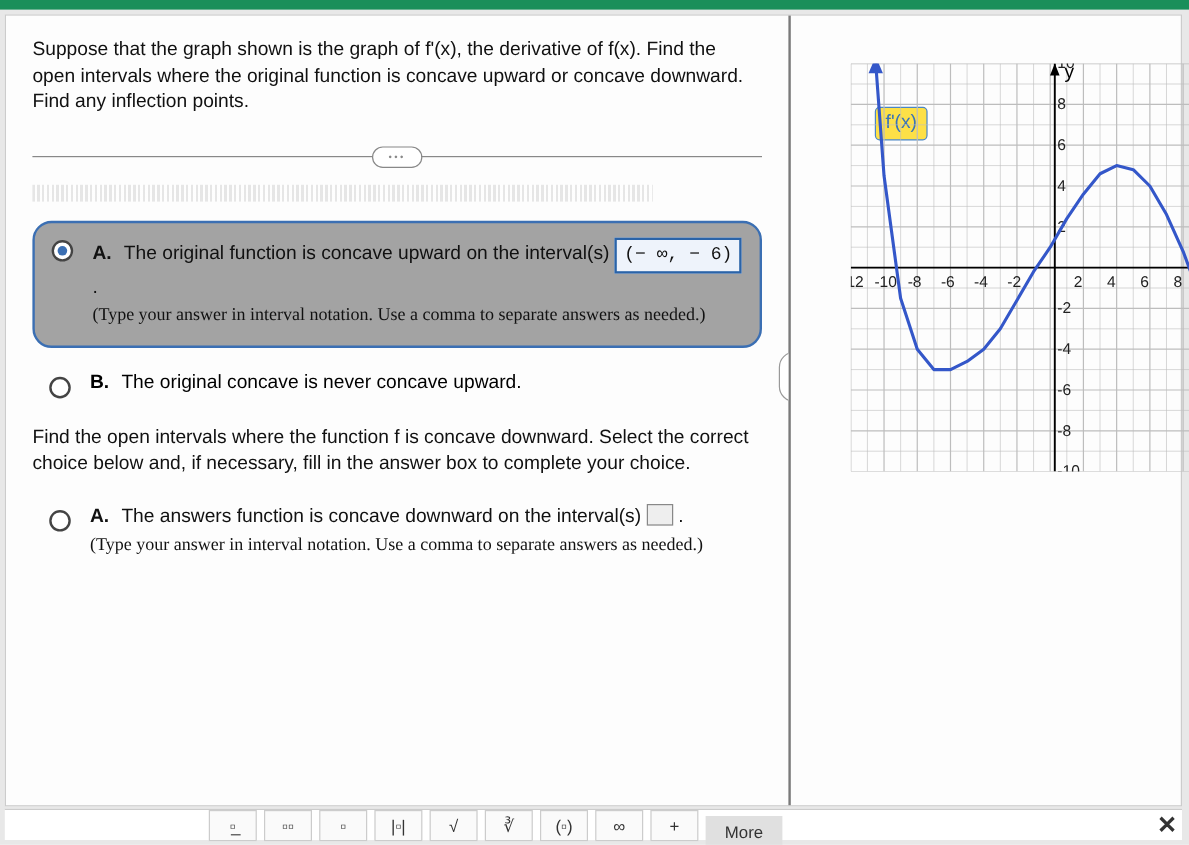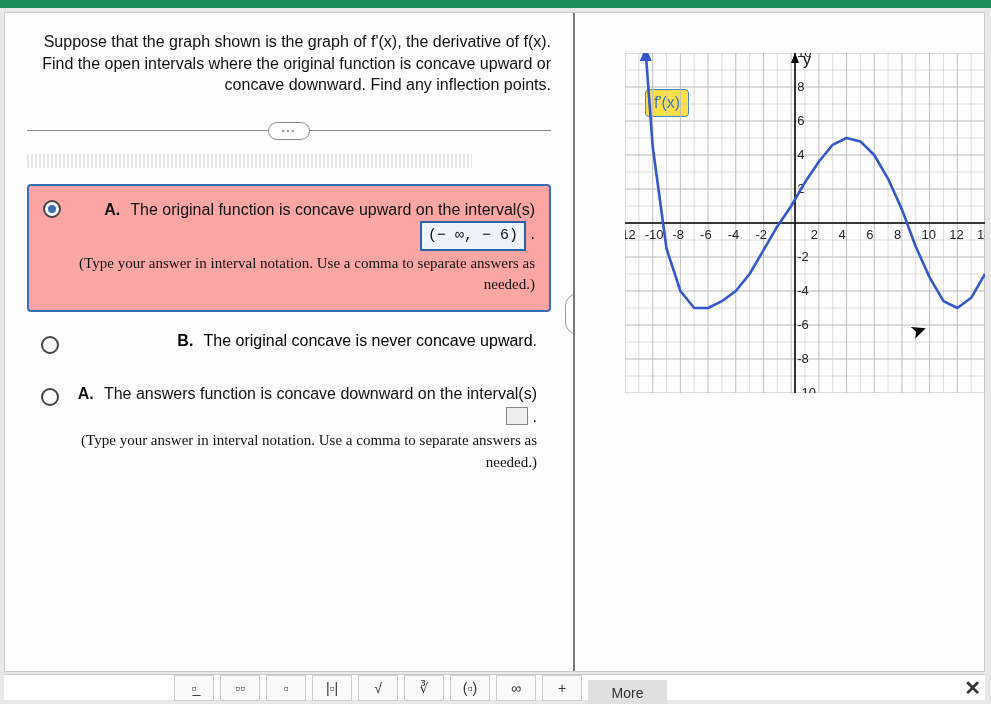--- a/index.html
+++ b/index.html
@@ -13,44 +13,43 @@
 }
 .green-bar { height: 8px; background: #1a8f5a; }
 .page-wrap {
   display: flex;
   height: 660px;
   background: #fdfdfd;
   border: 1px solid #ccc;
   margin: 4px 6px 0 4px;
 }
 .left-col {
-  width: 570px;
+  width: 654px;
   padding: 18px 22px 0 22px;
   border-right: 2px solid #7a7a7a;
   position: relative;
   overflow: hidden;
-  text-align: right;
 }
 .right-col { flex: 1; padding: 18px 0 0 30px; position: relative; }
 .problem-text { font-size: 16px; line-height: 1.35; color: #111; }
 .hr-row {
   display: flex; align-items: center; margin: 26px 0 14px 0;
 }
 .hr-line { flex: 1; height: 1px; background: #888; }
 .hr-pill {
   width: 42px; height: 18px; border: 1px solid #888; border-radius: 10px;
   background: #fff; display: flex; align-items: center; justify-content: center;
   margin: 0 -1px;
 }
 .hr-pill span { color:#888; letter-spacing: 2px; font-size: 8px; line-height:1;}
 .blurred { height: 14px; background: repeating-linear-gradient(90deg,#bbb,#bbb 2px,#fff 2px,#fff 4px); margin-bottom: 4px; opacity:.35; width:85%;}
 .sub-instr { font-size: 16px; line-height: 1.35; color:#111; margin-top:6px;}
 .option-box {
-  border: 2px solid #3b6fb3; border-radius: 4px; padding: 12px 14px 14px 48px;
-  margin: 16px 0 10px 0; position: relative; background:#fca5a5;
+  border: 2px solid #3b6fb3; border-radius: 16px; padding: 12px 14px 14px 48px;
+  margin: 16px 0 10px 0; position: relative; background:#a3a3a3;
 }
 .radio, .radio-empty {
   position:absolute; left:14px; top:14px; width:18px; height:18px;
   border:2px solid #444; border-radius:50%; background:#fff;
 }
 .radio::after { content:""; position:absolute; inset:3px; background:#3b6fb3; border-radius:50%; }
 .opt-unboxed { position:relative; padding: 8px 14px 8px 48px; font-size:16px; line-height:1.35;}
 .opt-label { font-weight:700; margin-right:6px;}
 .opt-text { font-size:16px; line-height:1.45; color:#111;}
 .answer-input {
@@ -77,21 +76,21 @@
 .toolbar {
   position:absolute; left:4px; right:6px; bottom:4px; height:26px;
   background:#fff; border-top:1px solid #ccc;
   display:flex; align-items:center; gap:6px; padding:0 170px;
 }
 .tb-btn {
   min-width:40px; height:26px; border:1px solid #ccc; background:#fafafa;
   font-size:14px; display:flex; align-items:center; justify-content:center;
   color:#333;
 }
-.more-btn { background:#e0e0e0; border:none; width:79px;margin-top:10px;}
+.more-btn { background:#e0e0e0; border:none; width:64px;margin-top:10px;}
 .x-close { position:absolute; right:10px; bottom:4px; font-size:20px; font-weight:700; color:#333;}
 </style>
 </head>
 <body>
 
 <div class="green-bar"></div>
 
 <div class="page-wrap">
   <div class="left-col">
 
@@ -117,20 +116,21 @@
         <div class="hint">(Type your answer in interval notation. Use a comma to separate answers as needed.)</div>
       </div>
     </div>
 
     <div class="opt-unboxed">
       <div class="radio-empty"></div>
       <span class="opt-label">B.</span>
       <span>The original concave is never concave upward.</span>
     </div>
 
+    <div class="sub-instr" style="margin-top:16px">Find the open intervals where the function f is concave downward. Select the correct choice below and, if necessary, fill in the answer box to complete your choice.</div>
 
     <div class="opt-unboxed" style="margin-top:14px">
       <div class="radio-empty"></div>
       <div class="opt-text">
         <span class="opt-label">A.</span>
         <span>The answers function is concave downward on the interval(s) </span>
         <span class="empty-box"></span>
         <span>.</span>
         <div class="hint">(Type your answer in interval notation. Use a comma to separate answers as needed.)</div>
       </div>

